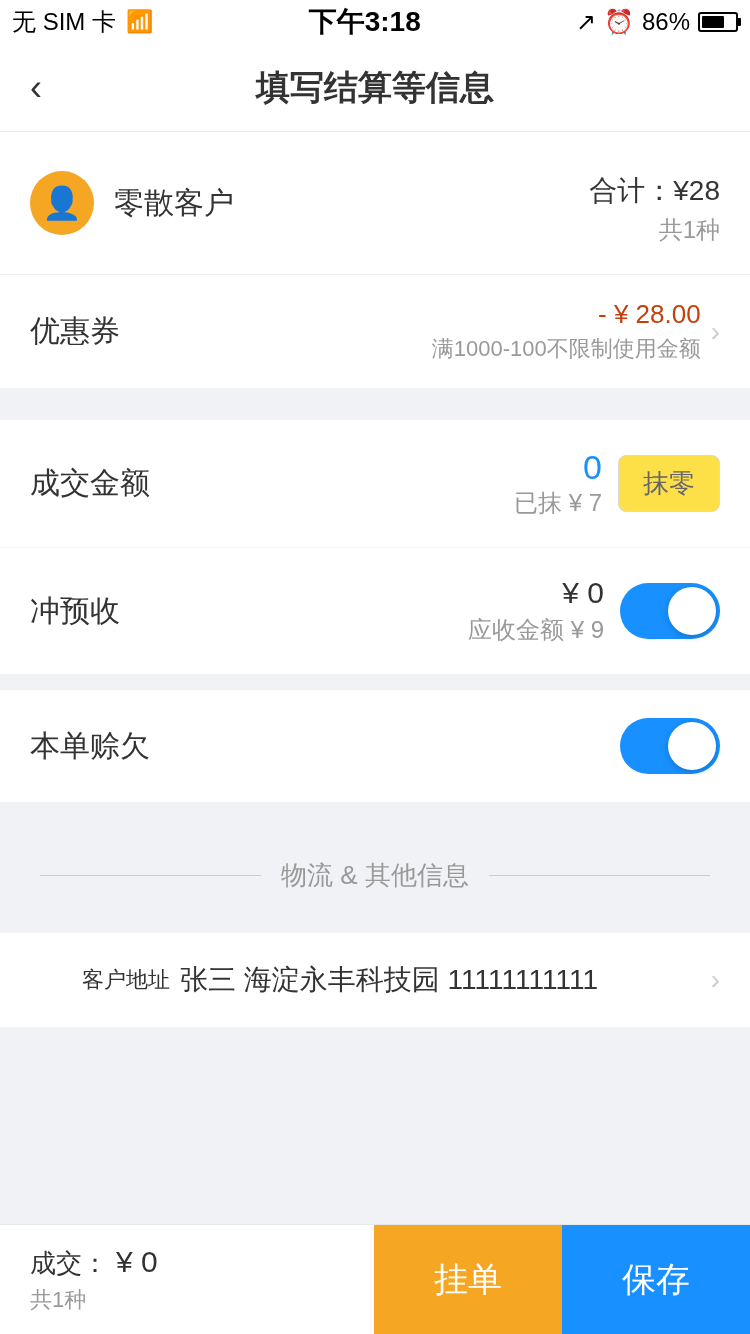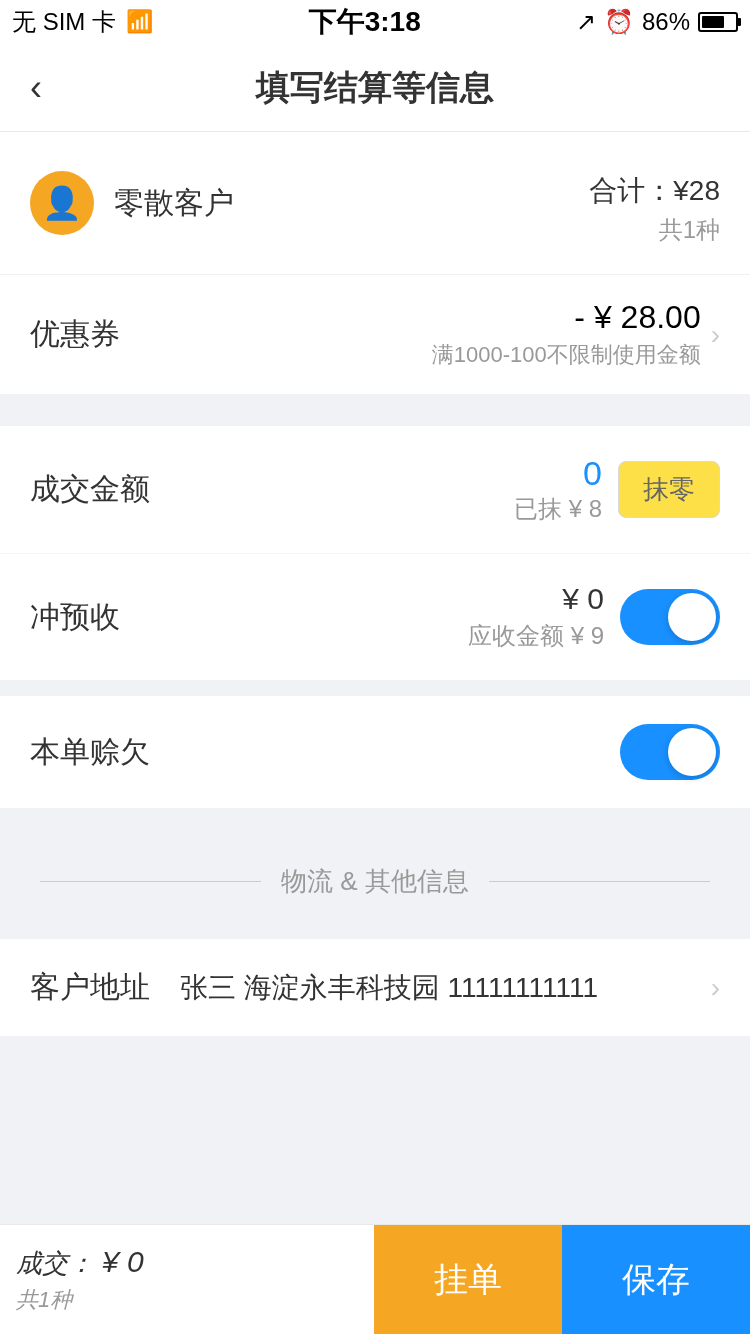--- a/index.html
+++ b/index.html
@@ -100,21 +100,21 @@
     
     .coupon-row {
       padding: 24px 30px;
       display: flex;
       align-items: center;
       justify-content: space-between;
       border-top: 1px solid #f0f0f0;
     }
     .coupon-label { font-size: 30px; color: #333; }
     .coupon-right { display: flex; align-items: center; gap: 10px; text-align: right; }
-    .coupon-amount { font-size: 32px; color: #000000; font-weight: 500; display: block; }
+    .coupon-amount { font-size: 26px; color: #c2410c; font-weight: 500; display: block; }
     .coupon-desc { font-size: 22px; color: #999; display: block; margin-top: 4px; }
     .chevron { font-size: 28px; color: #ccc; }
 
     
     .divider-gray {
       height: 16px;
       background: #f0f2f5;
     }
 
     
@@ -227,40 +227,39 @@
     .address-section {
       background: #fff;
       margin-top: 16px;
     }
     .address-row {
       padding: 28px 30px;
       display: flex;
       align-items: center;
       justify-content: space-between;
     }
-    .address-label { font-size: 30px; color: #333; flex-shrink: 0; width: 140px; }
+    .address-label { font-size: 22px; color: #333; flex-shrink: 0; width: 140px; text-align: right; }
     .address-value { font-size: 28px; color: #333; flex: 1; margin: 0 10px; }
     .address-chevron { font-size: 28px; color: #ccc; }
 
     
     .bottom-bar {
       position: fixed;
       bottom: 0;
       left: 0;
       width: 750px;
       height: 110px;
       background: #fff;
       display: flex;
       align-items: center;
       border-top: 1px solid #e8e8e8;
     }
     .bottom-info {
       flex: 1;
-      padding: 0 16px;
-      font-style: italic;
+      padding: 0 30px;
     }
     .bottom-deal-label { font-size: 26px; color: #333; }
     .bottom-deal-amount { font-size: 30px; color: #333; font-weight: 500; }
     .bottom-deal-count { font-size: 22px; color: #999; margin-top: 4px; }
     .bottom-btn-hold {
       width: 188px;
       height: 110px;
       background: #f5a623;
       display: flex;
       align-items: center;
@@ -338,21 +337,21 @@
 
   <div class="divider-gray"></div>
 
   <div class="form-section">
 
     <div class="form-row">
       <span class="form-label">成交金额</span>
       <div class="form-right">
         <div class="form-right-col">
           <span class="amount-input">0</span>
-          <span class="sub-text">已抹  ¥ 8</span>
+          <span class="sub-text">已抹  ¥ 7</span>
         </div>
         <button class="erase-btn">抹零</button>
       </div>
     </div>
 
     <div class="chongyu-row">
       <span class="form-label">冲预收</span>
       <div class="chongyu-right">
         <div class="chongyu-amounts">
           <div class="chongyu-main">¥ 0</div>

